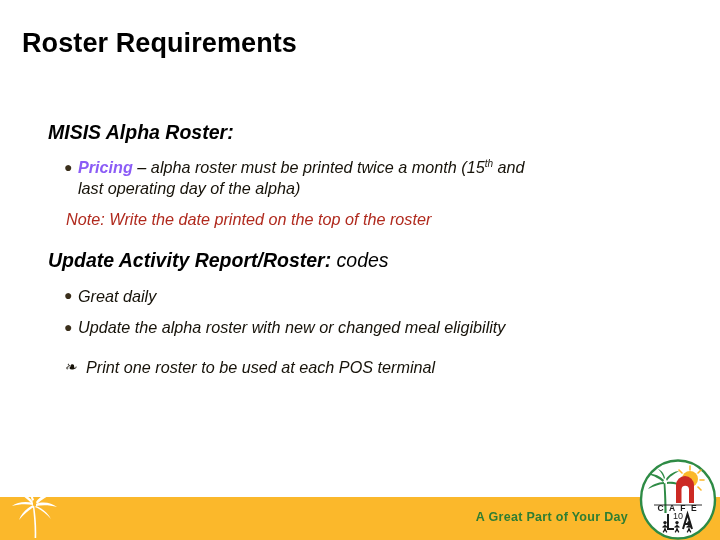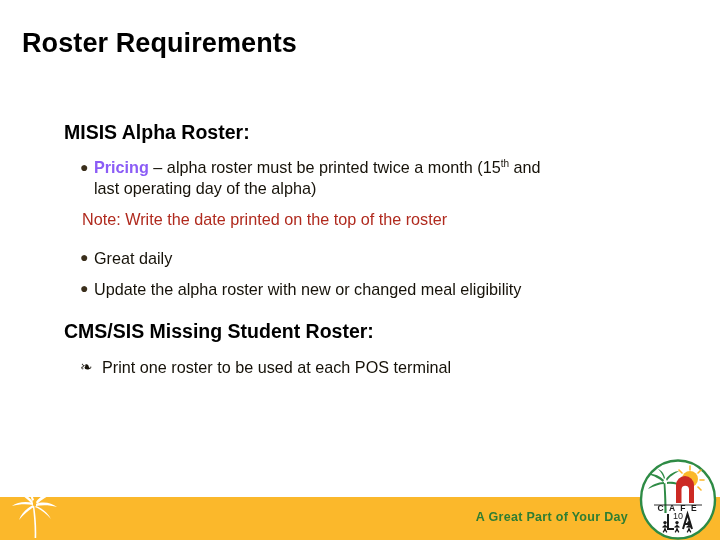--- a/index.html
+++ b/index.html
@@ -24,23 +24,24 @@
     font-size: 27px;
     font-weight: bold;
     color: #000000;
     letter-spacing: 0.1px;
     line-height: 1.15;
   }
 
   
   .body-area {
     position: absolute;
-    left: 16px;
+    left: 0;
     top: 120px;
     width: 576px;
+    font-style: italic;
   }
 
   .heading {
     font-size: 19.5px;
     font-weight: bold;
     color: #000000;
     margin-left: 48px;
     line-height: 1.25;
   }
   .heading .tail {
@@ -155,34 +156,34 @@
       <div class="bullet-line">
         <span class="bdot">●</span><b>Pricing</b><span> – alpha roster must be printed twice a month (15</span><sup>th</sup><span> and</span>
         <span class="cont">last operating day of the alpha)</span>
       </div>
     </div>
 
     <div class="note-line" style="margin-top:9px;">Note: Write the date printed on the top of the roster</div>
   </div>
 
   <div style="margin-top:18px;">
+    <div class="heading">
+      <span>Update Activity Report/Roster:</span><span class="tail"> codes</span>
+    </div>
 
     <div class="bullet-line" style="margin-top:14px;">
       <span class="bdot">●</span><span>Great daily</span>
     </div>
 
     <div class="bullet-line" style="margin-top:10px;">
       <span class="bdot">●</span><span>Update the alpha roster with new or changed meal eligibility</span>
     </div>
   </div>
 
   <div style="margin-top:19px;">
-    <div class="heading">
-      <span>CMS/SIS Missing Student Roster:</span><span class="tail"></span>
-    </div>
 
     <div class="orn-line" style="margin-top:14px;">
       <span class="orn">❧</span><span>Print one roster to be used at each POS terminal</span>
     </div>
   </div>
 
 </div>
 
 <div class="footer-band"></div>
 

